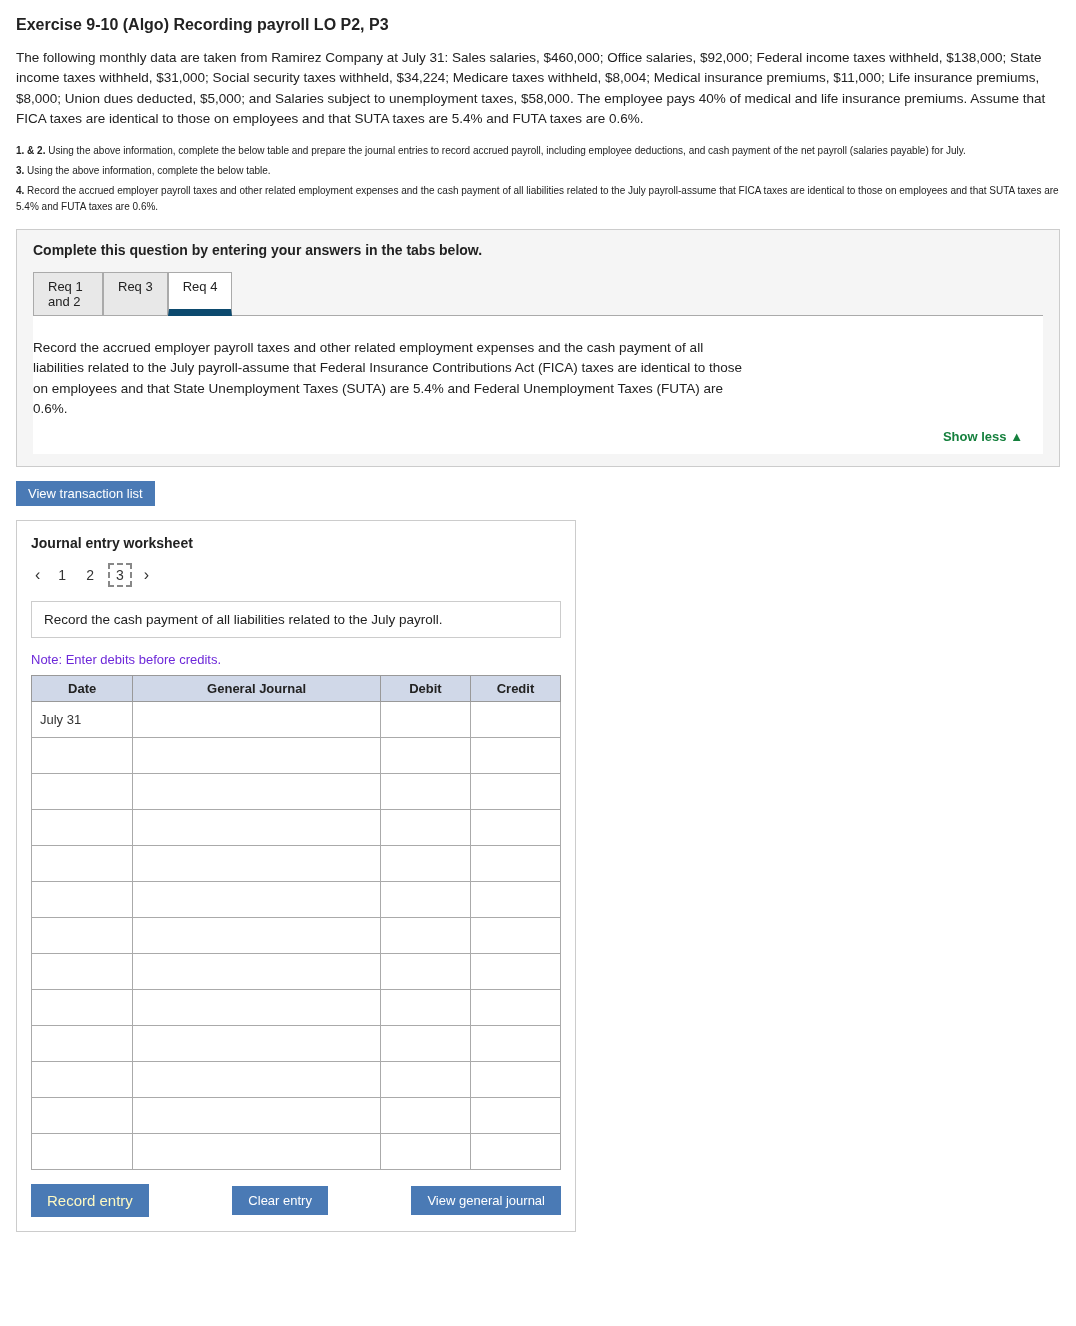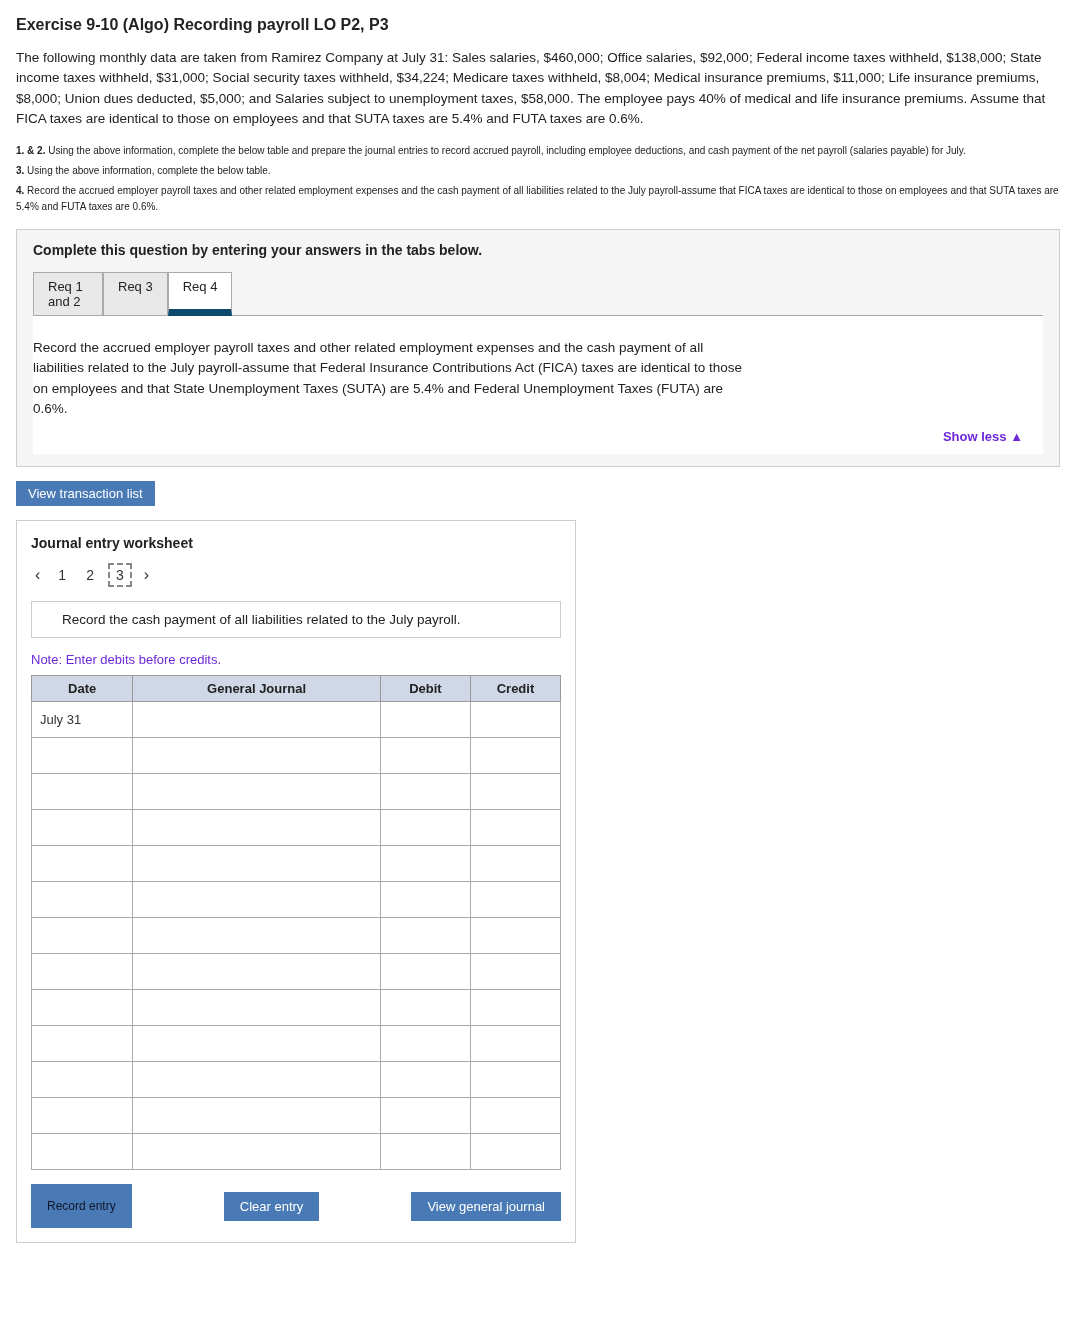--- a/index.html
+++ b/index.html
@@ -69,21 +69,21 @@
       background: #fff;
       padding: 12px 0 0 0;
     }
     .req-description {
       font-size: 13.5px;
       line-height: 1.5;
       padding: 10px 16px 10px 0;
       max-width: 740px;
     }
     .show-less {
-      color: #6d28d9;
+      color: #15803d;
       font-weight: bold;
       font-size: 13px;
       text-align: right;
       padding-right: 20px;
       padding-bottom: 10px;
       cursor: pointer;
     }
     .show-less::after {
       content: " ▲";
     }
@@ -128,21 +128,21 @@
       padding: 2px 6px;
       color: #333;
     }
     .nav-num.active {
       border: 2px dashed #888;
       font-weight: normal;
     }
     .entry-instruction {
       font-size: 13.5px;
       border: 1px solid #ccc;
-      padding: 10px 30px;
+      padding: 10px 12px;
       margin-bottom: 14px;
       background: #fff;
     }
     .note-text {
       color: #6d28d9;
       font-size: 13px;
       margin-bottom: 8px;
     }
     .journal-table {
       border-collapse: collapse;
@@ -181,24 +181,24 @@
     }
     .bottom-buttons {
       display: flex;
       align-items: center;
       gap: 16px;
       margin-top: 14px;
       justify-content: space-between;
     }
     .btn-record {
       background: #4a7ab5;
-      color: #0f172a;
-      border: none;
-      padding: 15px 16px;
-      font-size: 12px;
+      color: #fef9c3;
+      border: none;
+      padding: 8px 16px;
+      font-size: 15px;
       cursor: pointer;
     }
     .btn-clear {
       background: #4a7ab5;
       color: #fff;
       border: none;
       padding: 7px 16px;
       font-size: 13px;
       cursor: pointer;
     }

